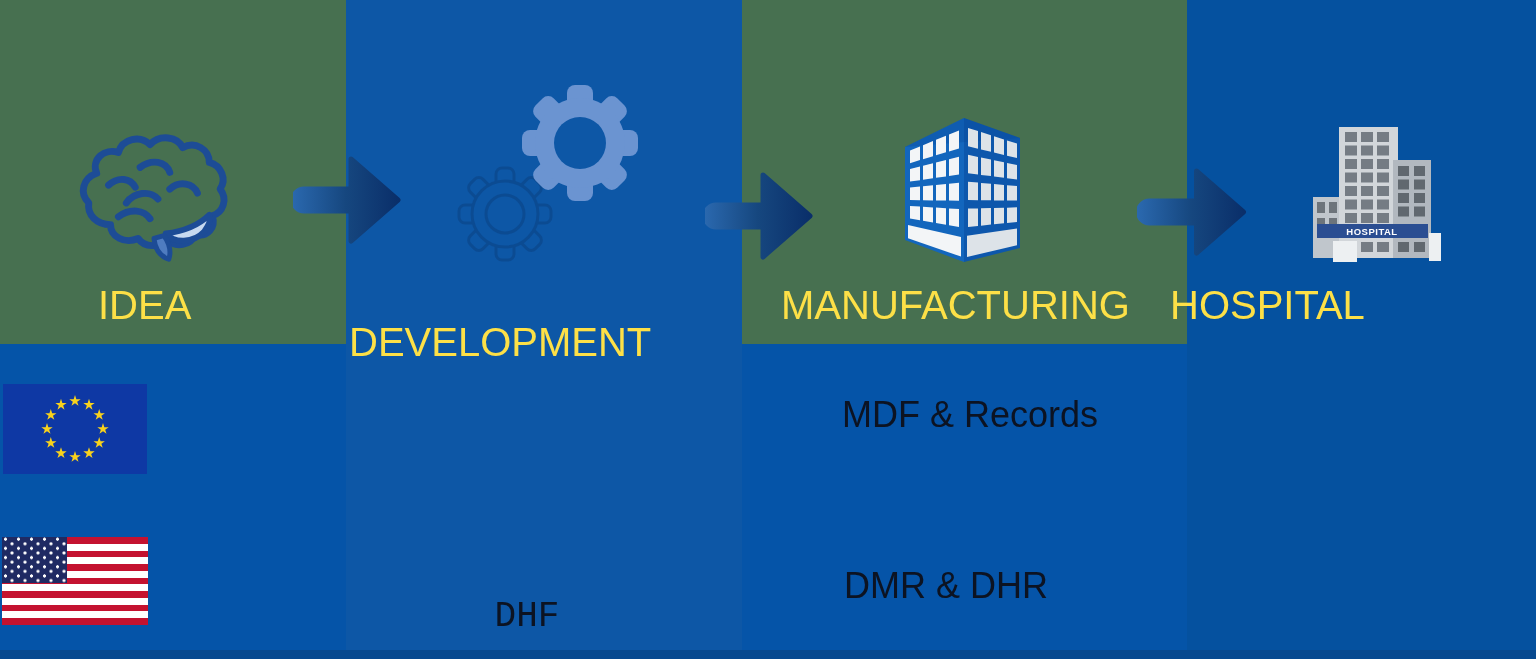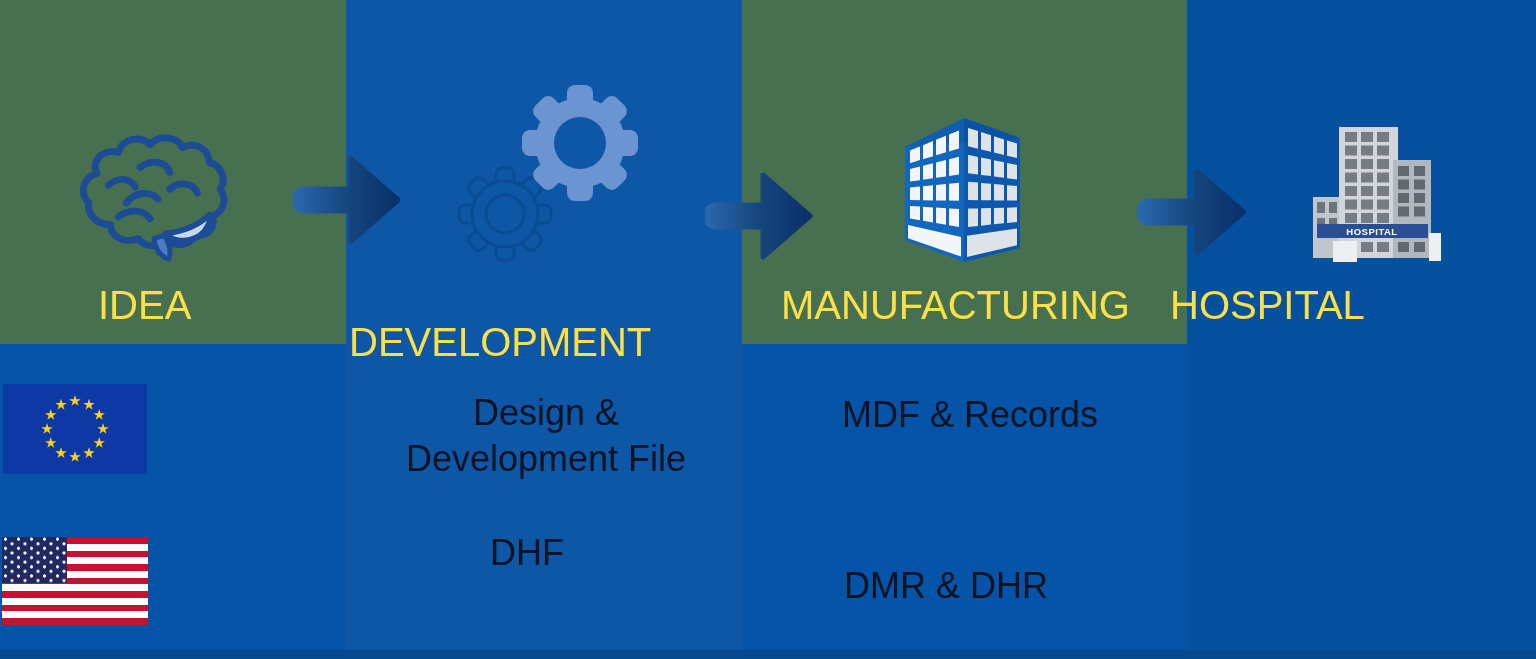--- a/index.html
+++ b/index.html
@@ -87,25 +87,21 @@
     <g fill="#6b94d1">
       <rect x="-13" y="-58" width="26" height="116" rx="8"></rect>
       <rect x="-13" y="-58" width="26" height="116" rx="8" transform="rotate(45)"></rect>
       <rect x="-13" y="-58" width="26" height="116" rx="8" transform="rotate(90)"></rect>
       <rect x="-13" y="-58" width="26" height="116" rx="8" transform="rotate(135)"></rect>
       <circle r="45"></circle>
     </g>
     <circle r="26" fill="#0d57a6"></circle>
   </svg>
   <div class="abs caption" style="left:349px;top:285px;width:400px;margin-top:37px;">DEVELOPMENT</div>
-  <div class="abs sublabel" style="left:346px;top:390px;width:400px;">
-    <div>Design &amp;</div>
-    <div>Development File</div>
-  </div>
-  <div class="abs sublabel" style="left:377px;top:530px;width:300px;">DHF</div>
+  <div class="abs sublabel" style="left:377px;top:594px;width:300px;font-family:Liberation Mono, monospace;">DHF</div>
 
   <svg class="abs" style="left:705px;top:168px;" width="110" height="96" viewBox="0 0 110 96">
     <path d="M11,37 H58 V7 L105,48 L58,89 V59 H11 A11,11 0 0 1 11,37 Z" fill="url(#ag1)" stroke="url(#ag1)" stroke-width="5" stroke-linejoin="round"></path>
   </svg>
 
   <svg class="abs" style="left:903px;top:112px;" width="122" height="152" viewBox="0 0 122 152">
 
     <polygon points="2,35 61,6 61,150 2,128" fill="#1366bd"></polygon>
     <polygon points="61,6 117,26 117,136 61,150" fill="#0d57ac"></polygon>
     <polygon points="2,35 61,6 117,26 61,30" fill="#0a4a9a" opacity="0.35"></polygon>

